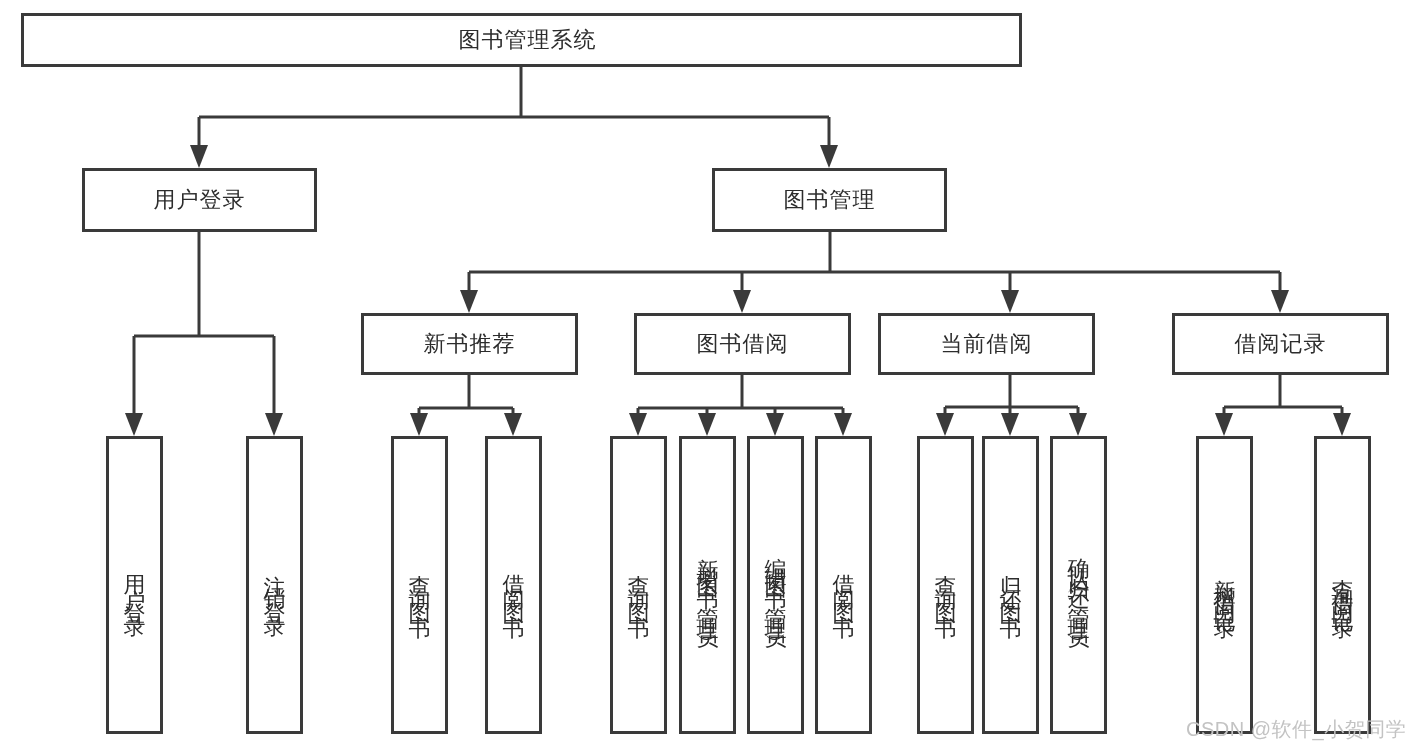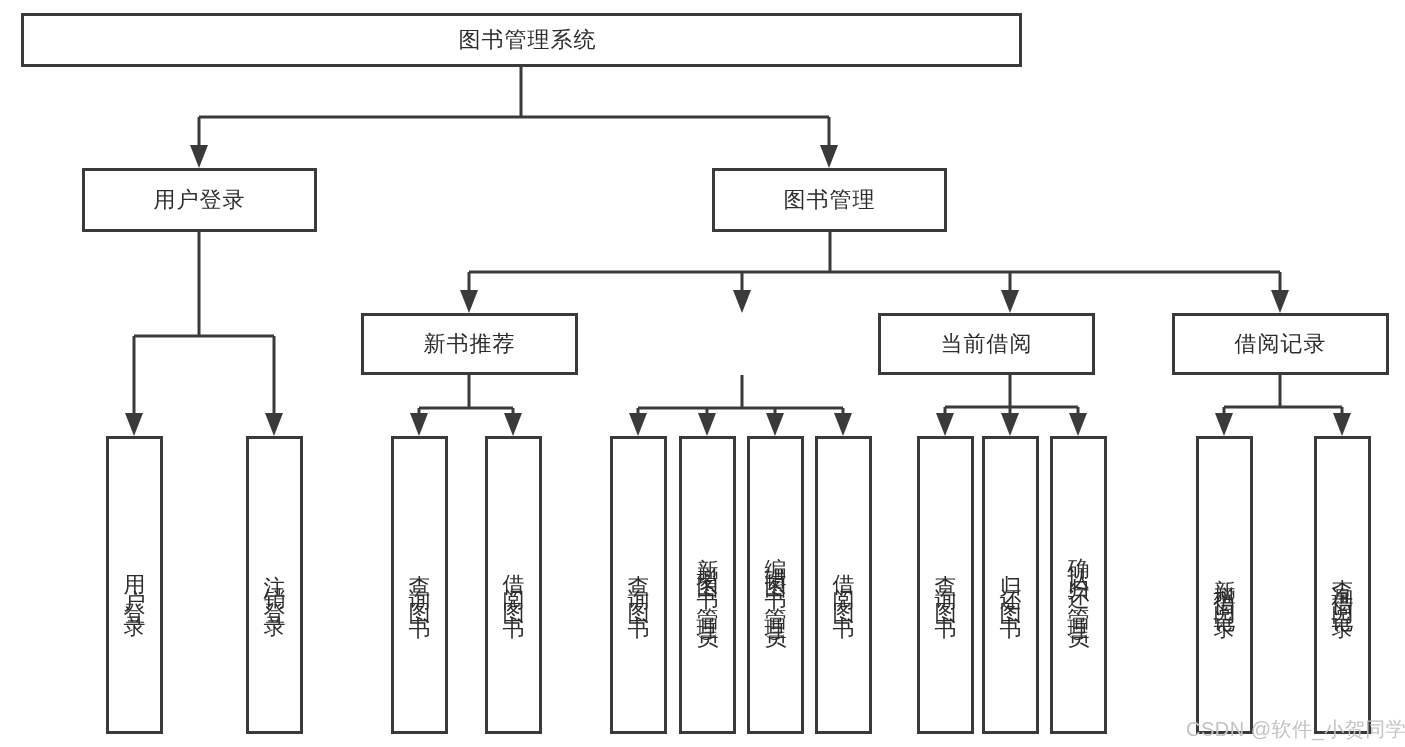--- a/index.html
+++ b/index.html
@@ -127,20 +127,23 @@
   <div class="box lvl1" style="left:82px;">
     <span class="hlabel">用户登录</span>
   </div>
   <div class="box lvl1" style="left:712px;">
     <span class="hlabel">图书管理</span>
   </div>
 
   <div class="box lvl2" style="left:361px;">
     <span class="hlabel">新书推荐</span>
   </div>
+  <div class="box lvl2" style="left:634px;">
+    <span class="hlabel">图书借阅</span>
+  </div>
   <div class="box lvl2" style="left:878px;">
     <span class="hlabel">当前借阅</span>
   </div>
   <div class="box lvl2" style="left:1172px;">
     <span class="hlabel">借阅记录</span>
   </div>
 
   <div class="box leaf" style="left:106px;">
     <span class="vtext ls-s">用户登录</span>
   </div>

